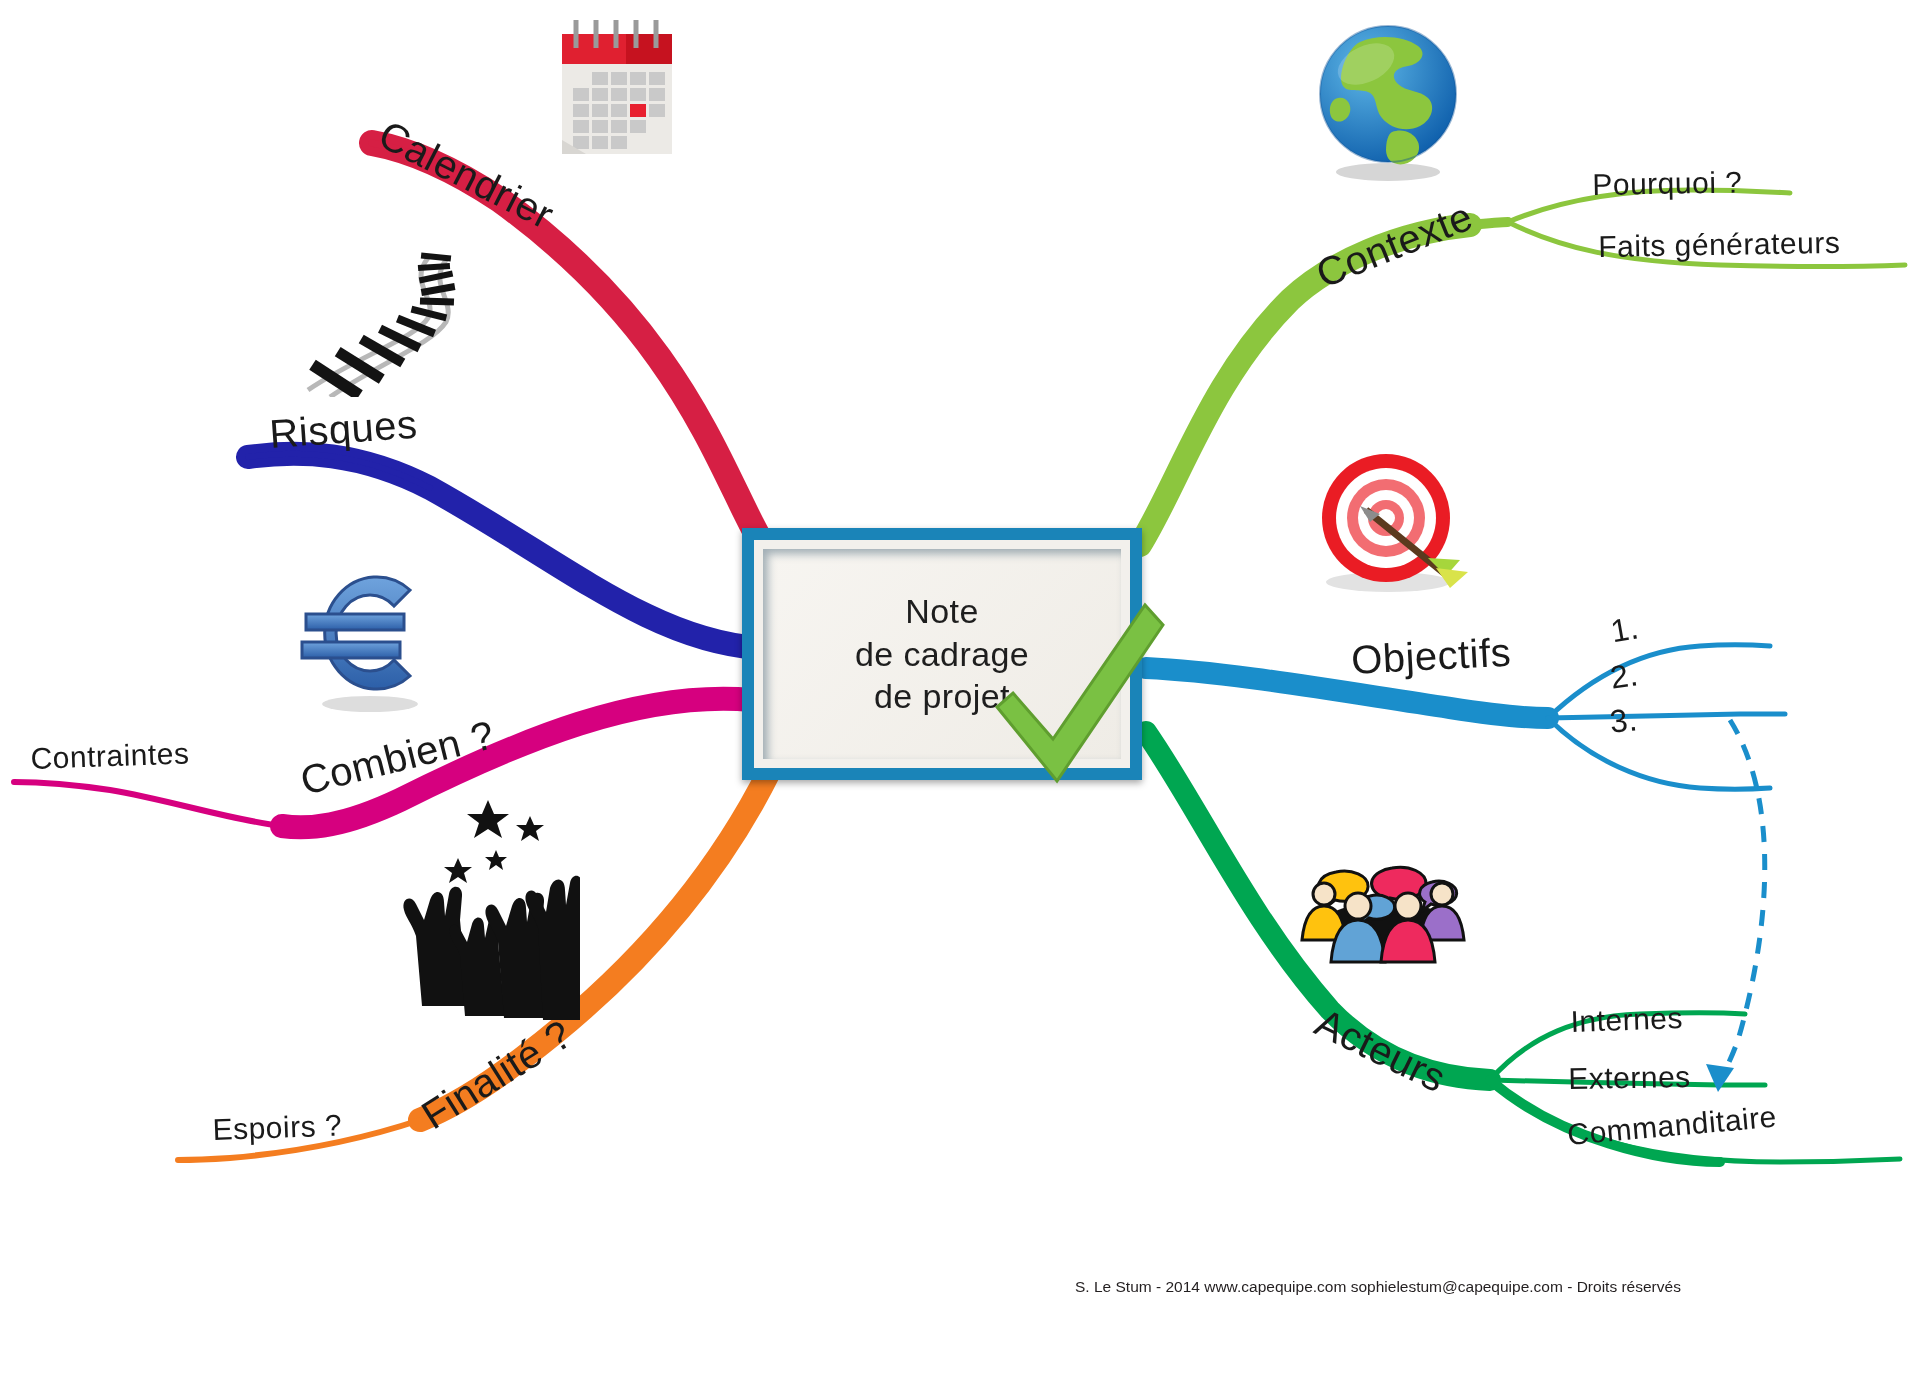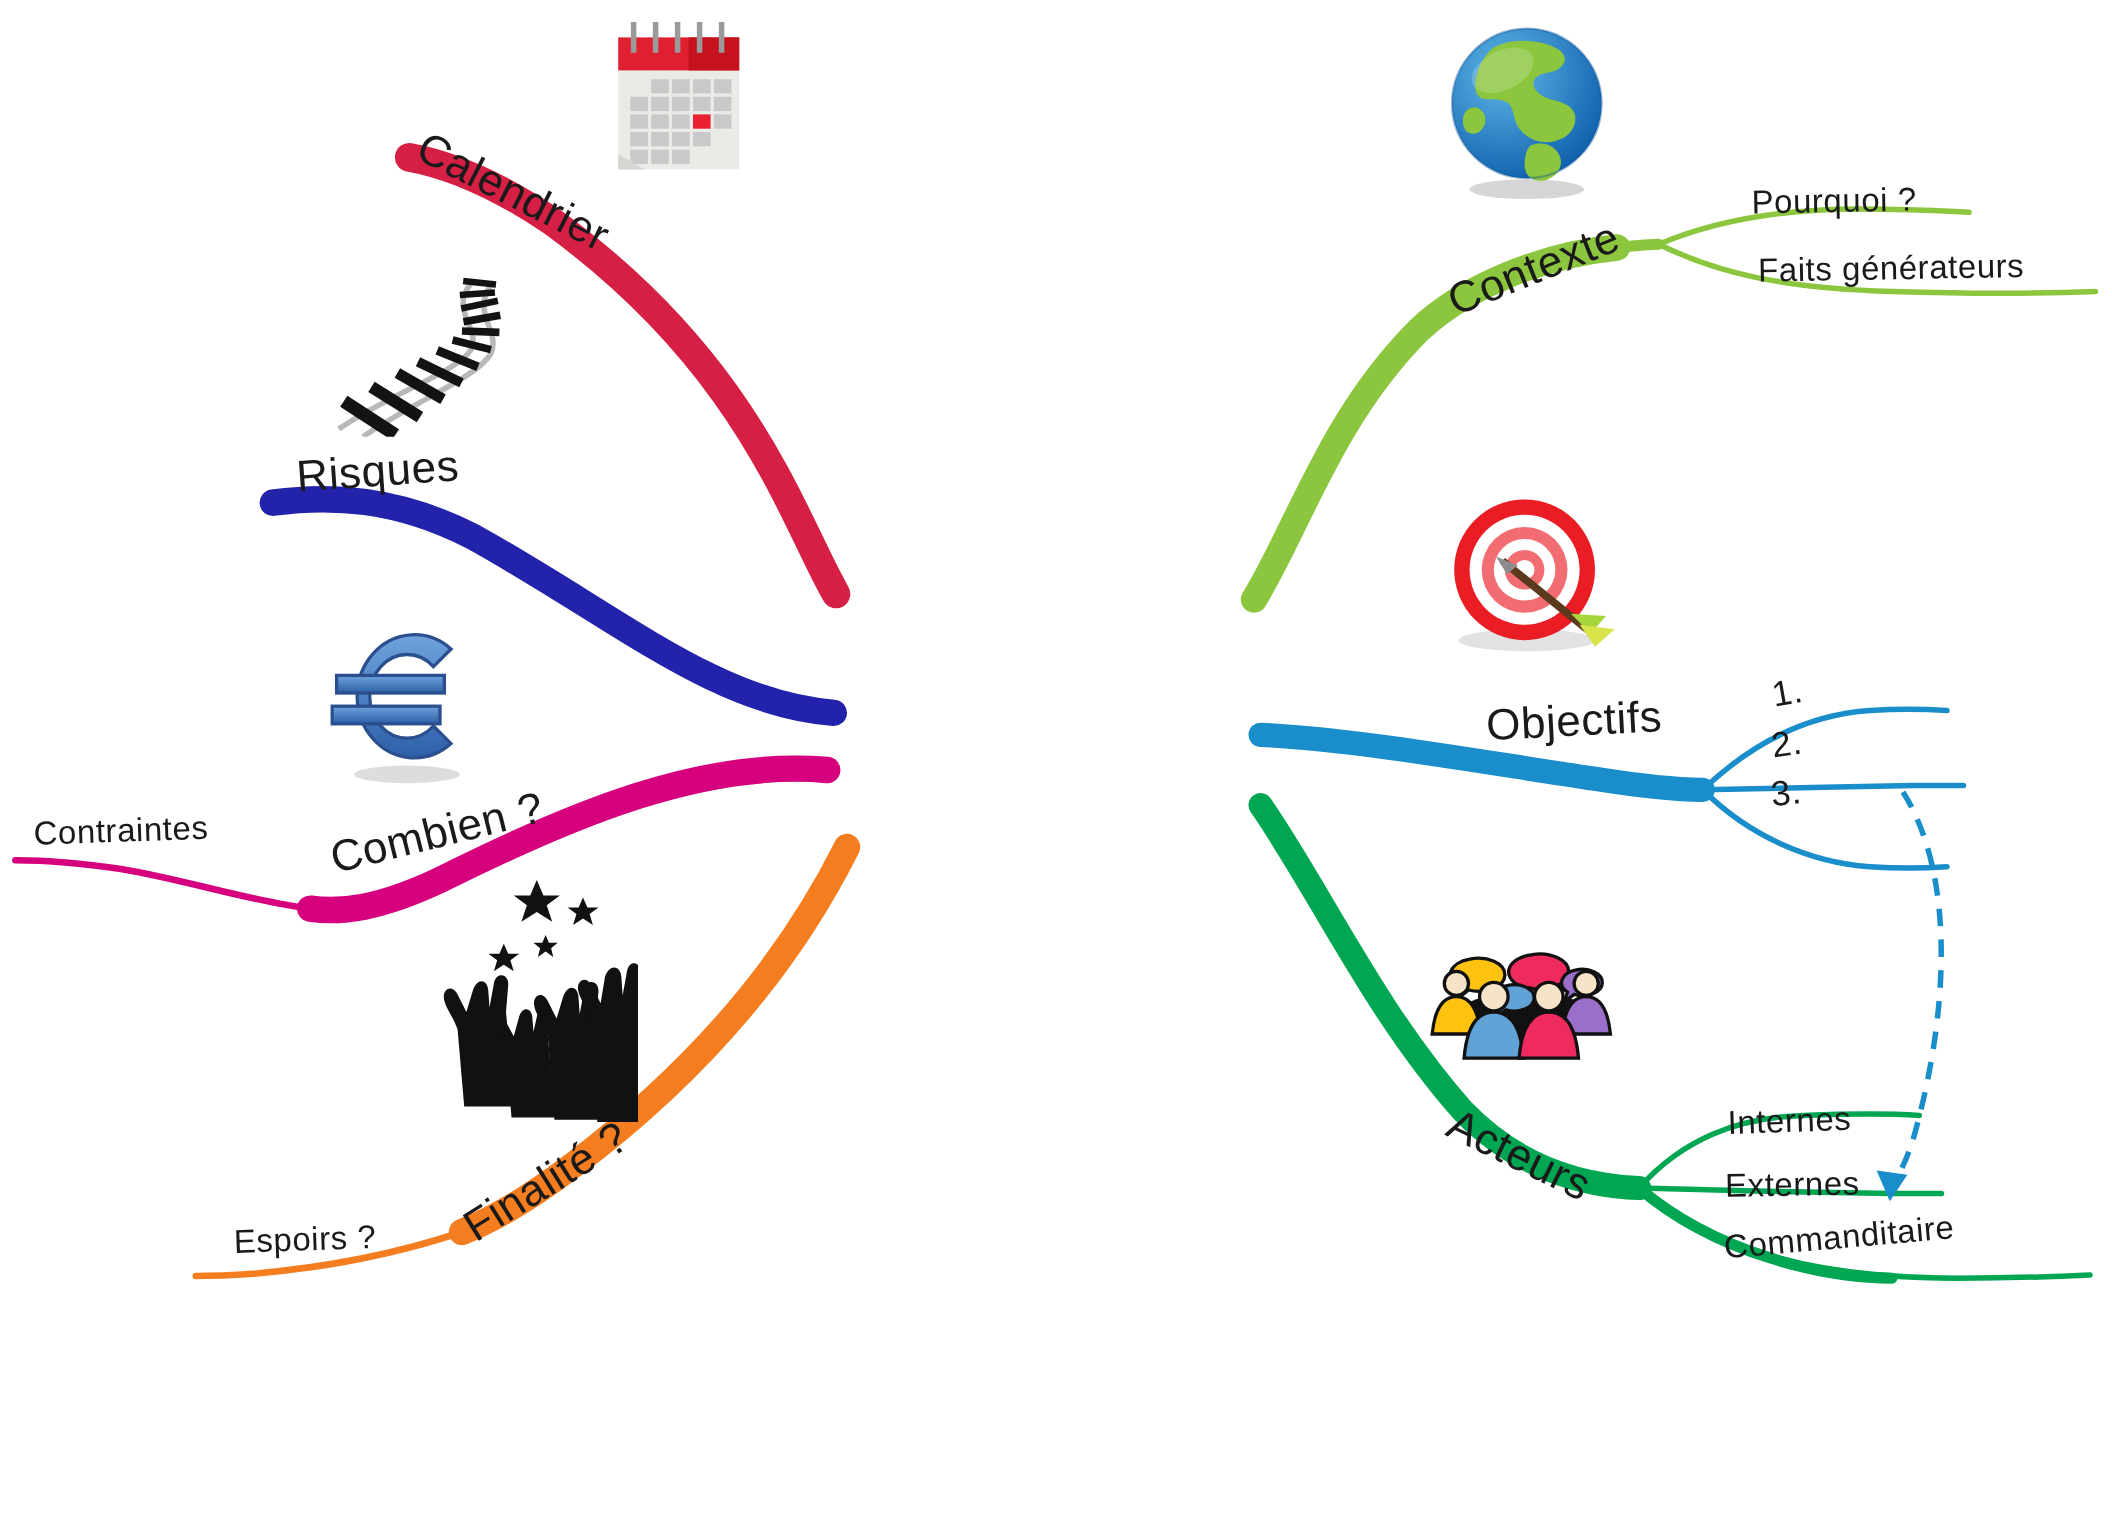--- a/index.html
+++ b/index.html
@@ -240,20 +240,32 @@
       <path d="M28 60 c-14 0-20 14-22 34 l44 0 c-2-20-8-34-22-34z" fill="#ffc20e"></path>
       <circle cx="146" cy="48" r="11" fill="#f6e3c8"></circle>
       <path d="M146 60 c-14 0-20 14-22 34 l44 0 c-2-20-8-34-22-34z" fill="#9b6fc9"></path>
       <circle cx="62" cy="60" r="13" fill="#f6e3c8"></circle>
       <path d="M62 74 c-18 0-25 18-27 42 l54 0 c-2-24-9-42-27-42z" fill="#61a3d6"></path>
       <circle cx="112" cy="60" r="13" fill="#f6e3c8"></circle>
       <path d="M112 74 c-18 0-25 18-27 42 l54 0 c-2-24-9-42-27-42z" fill="#ee2a5e"></path>
     </g>
   </svg>
 
+  <div id="center-node">
+    <div id="center-inner">
+      <div id="center-text">
+        <div>Note</div>
+        <div>de cadrage</div>
+        <div>de projet</div>
+      </div>
+      <svg id="check-mark" viewBox="0 0 170 190">
+        <path d="M18 96 L58 142 L150 8 L168 28 L62 184 L2 110 Z" fill="#7ac143" stroke="#5f9e2f" stroke-width="3"></path>
+      </svg>
+    </div>
+  </div>
 
   <div class="lbl" style="left:392px;top:112px;font-size:40px;transform:rotate(27deg);transform-origin:left top;">Calendrier</div>
 
   <div class="lbl" style="left:268px;top:412px;font-size:40px;transform:rotate(-4deg);transform-origin:left top;">Risques</div>
 
   <div class="lbl" style="left:30px;top:742px;font-size:30px;transform:rotate(-2deg);transform-origin:left top;">Contraintes</div>
 
   <div class="lbl" style="left:296px;top:760px;font-size:40px;transform:rotate(-14deg);transform-origin:left top;">Combien ?</div>
 
   <div class="lbl" style="left:212px;top:1113px;font-size:30px;transform:rotate(-2deg);transform-origin:left top;">Espoirs ?</div>
@@ -275,14 +287,15 @@
   <div class="lbl" style="left:1608px;top:704px;font-size:32px;transform:rotate(-6deg);transform-origin:left top;">3.</div>
 
   <div class="lbl" style="left:1328px;top:1000px;font-size:40px;transform:rotate(26deg);transform-origin:left top;">Acteurs</div>
 
   <div class="lbl" style="left:1570px;top:1005px;font-size:30px;transform:rotate(-2deg);transform-origin:left top;">Internes</div>
 
   <div class="lbl" style="left:1568px;top:1062px;font-size:30px;transform:rotate(-1deg);transform-origin:left top;">Externes</div>
 
   <div class="lbl" style="left:1566px;top:1118px;font-size:30px;transform:rotate(-5deg);transform-origin:left top;">Commanditaire</div>
 
+  <div id="footer">S. Le Stum - 2014 www.capequipe.com sophielestum@capequipe.com - Droits réservés</div>
 
 </div>
 
 </body></html>

